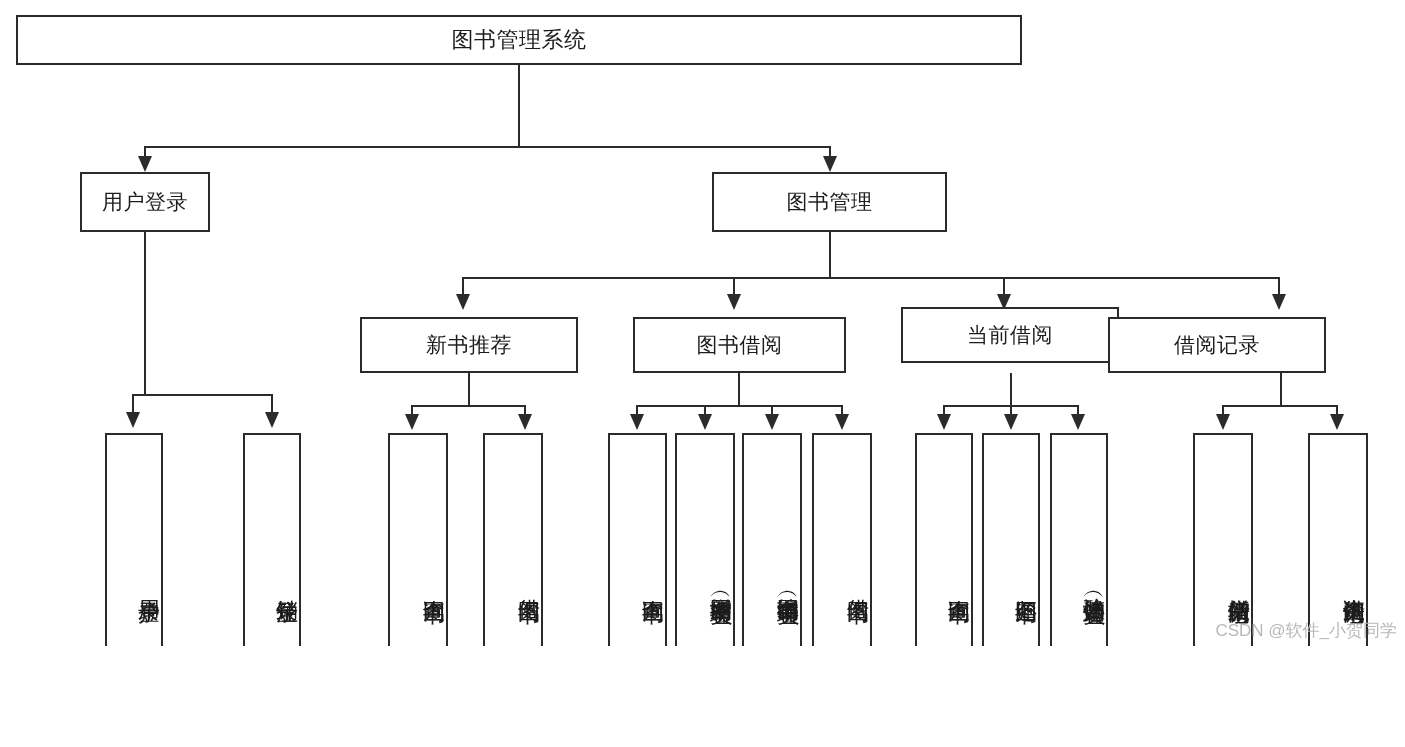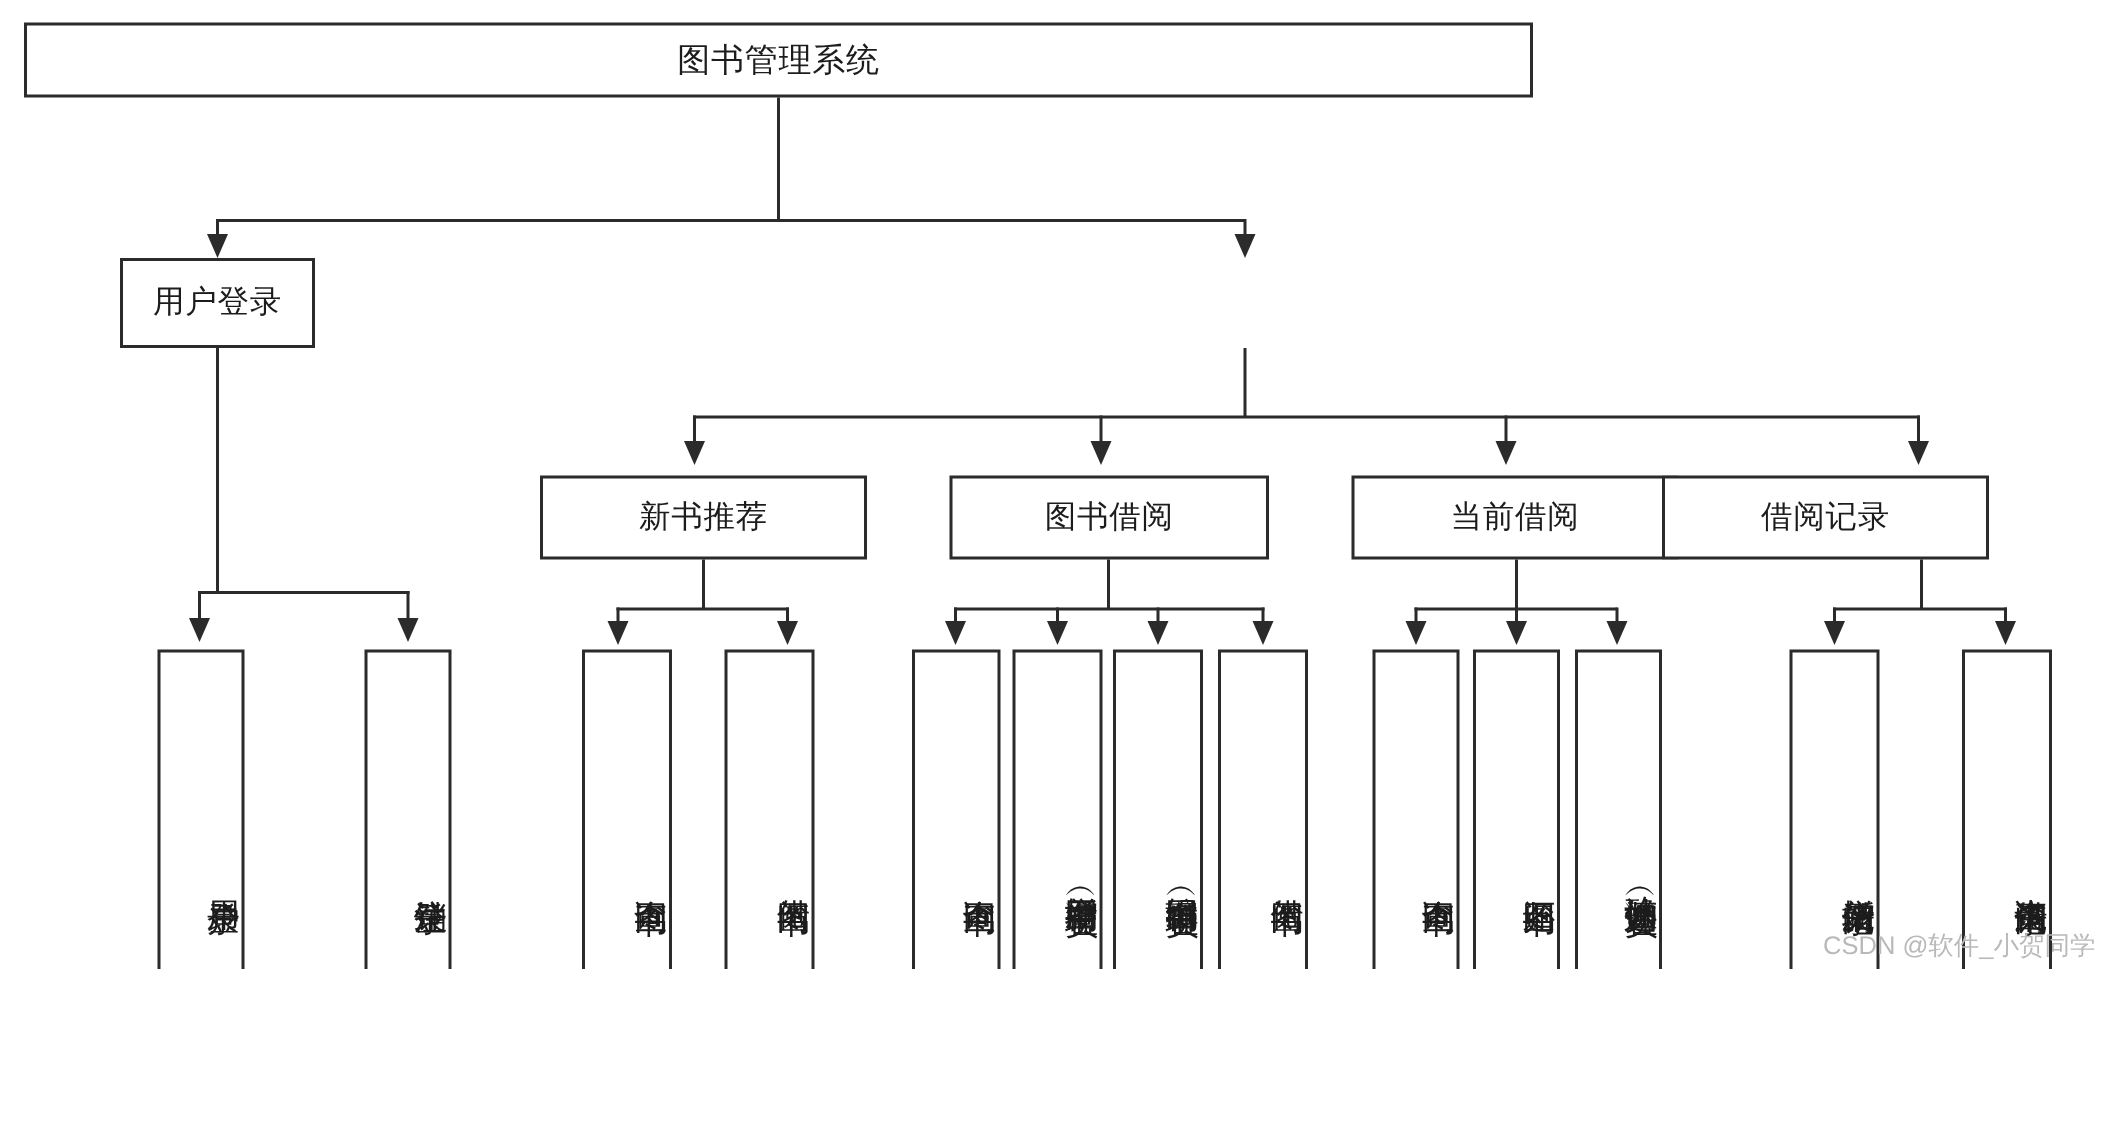--- a/index.html
+++ b/index.html
@@ -88,20 +88,23 @@
 
   <div class="conn hline" style="left:144px; top:146px; width:686px;"></div>
   <div class="conn vline" style="left:144px; top:146px; height:22px;"></div>
   <div class="conn vline" style="left:829px; top:146px; height:22px;"></div>
   <div class="arrow" style="left:138px; top:156px;"></div>
   <div class="arrow" style="left:823px; top:156px;"></div>
 
   <div class="node horiz" id="n-l2-0" style="left: 80px; top: 172px; width: 130px; height: 60px;">
     <span>用户登录</span>
   </div>
+  <div class="node horiz" id="n-l2-1" style="left: 712px; top: 172px; width: 235px; height: 60px;">
+    <span>图书管理</span>
+  </div>
 
   <div class="conn vline" style="left:144px; top:232px; height:163px;"></div>
   <div class="conn hline" style="left:132px; top:394px; width:141px;"></div>
   <div class="conn vline" style="left:132px; top:394px; height:22px;"></div>
   <div class="conn vline" style="left:271px; top:394px; height:22px;"></div>
   <div class="arrow" style="left:126px; top:412px;"></div>
   <div class="arrow" style="left:265px; top:412px;"></div>
 
   <div class="conn vline" style="left:829px; top:232px; height:46px;"></div>
   <div class="conn hline" style="left:462px; top:277px; width:818px;"></div>
@@ -113,21 +116,21 @@
   <div class="arrow" style="left:727px; top:294px;"></div>
   <div class="arrow" style="left:997px; top:294px;"></div>
   <div class="arrow" style="left:1272px; top:294px;"></div>
 
   <div class="node horiz" id="n-l3-0" style="left: 360px; top: 317px; width: 218px; height: 56px;">
     <span>新书推荐</span>
   </div>
   <div class="node horiz" id="n-l3-1" style="left: 633px; top: 317px; width: 213px; height: 56px;">
     <span>图书借阅</span>
   </div>
-  <div class="node horiz" id="n-l3-2" style="left: 901px; top: 317px; width: 218px; height: 56px;">
+  <div class="node horiz" id="n-l3-2" style="left: 901px; top: 307px; width: 218px; height: 56px;">
     <span>当前借阅</span>
   </div>
   <div class="node horiz" id="n-l3-3" style="left: 1108px; top: 317px; width: 218px; height: 56px;">
     <span>借阅记录</span>
   </div>
 
   <div class="conn vline" style="left:468px; top:373px; height:33px;"></div>
   <div class="conn hline" style="left:411px; top:405px; width:115px;"></div>
   <div class="conn vline" style="left:411px; top:405px; height:12px;"></div>
   <div class="conn vline" style="left:524px; top:405px; height:12px;"></div>

